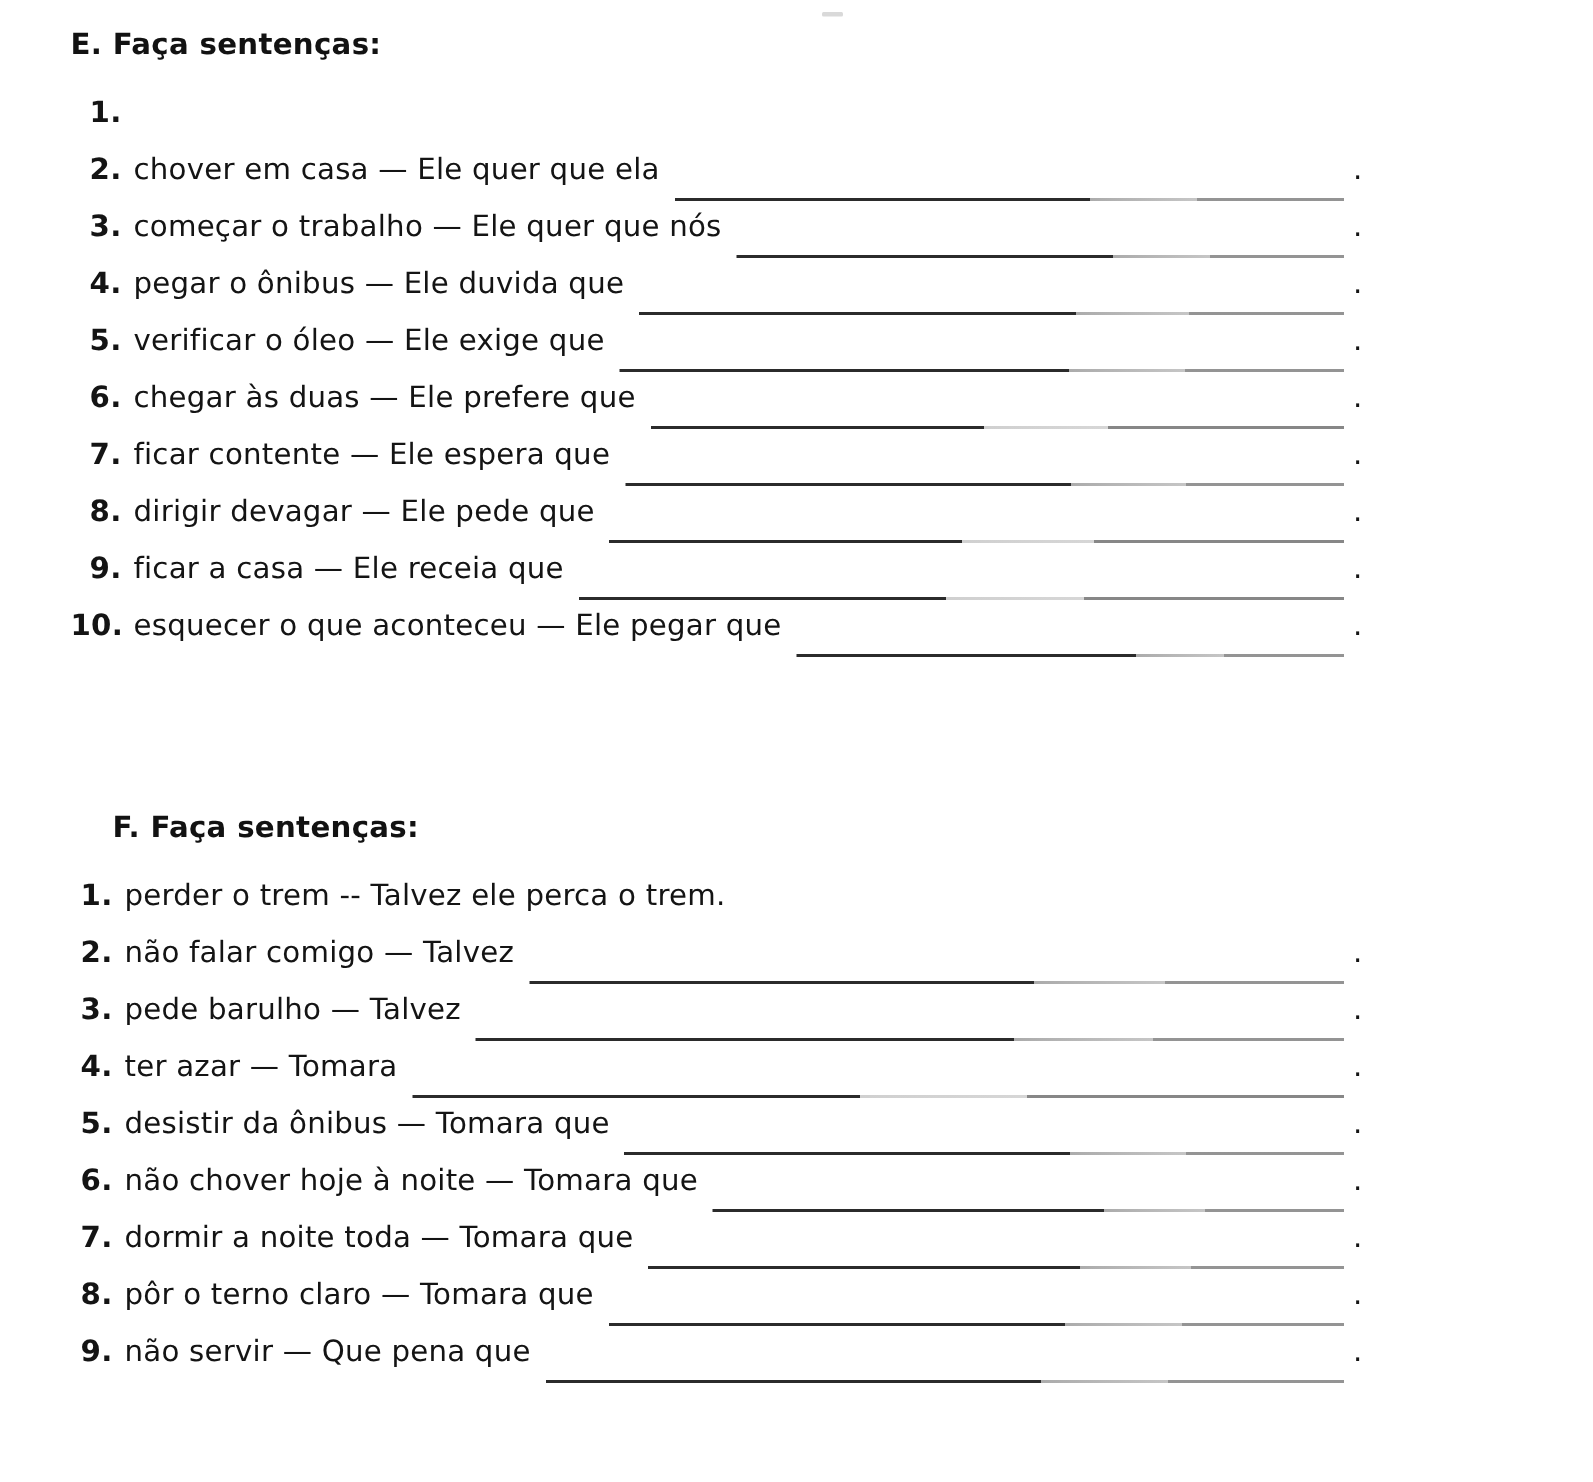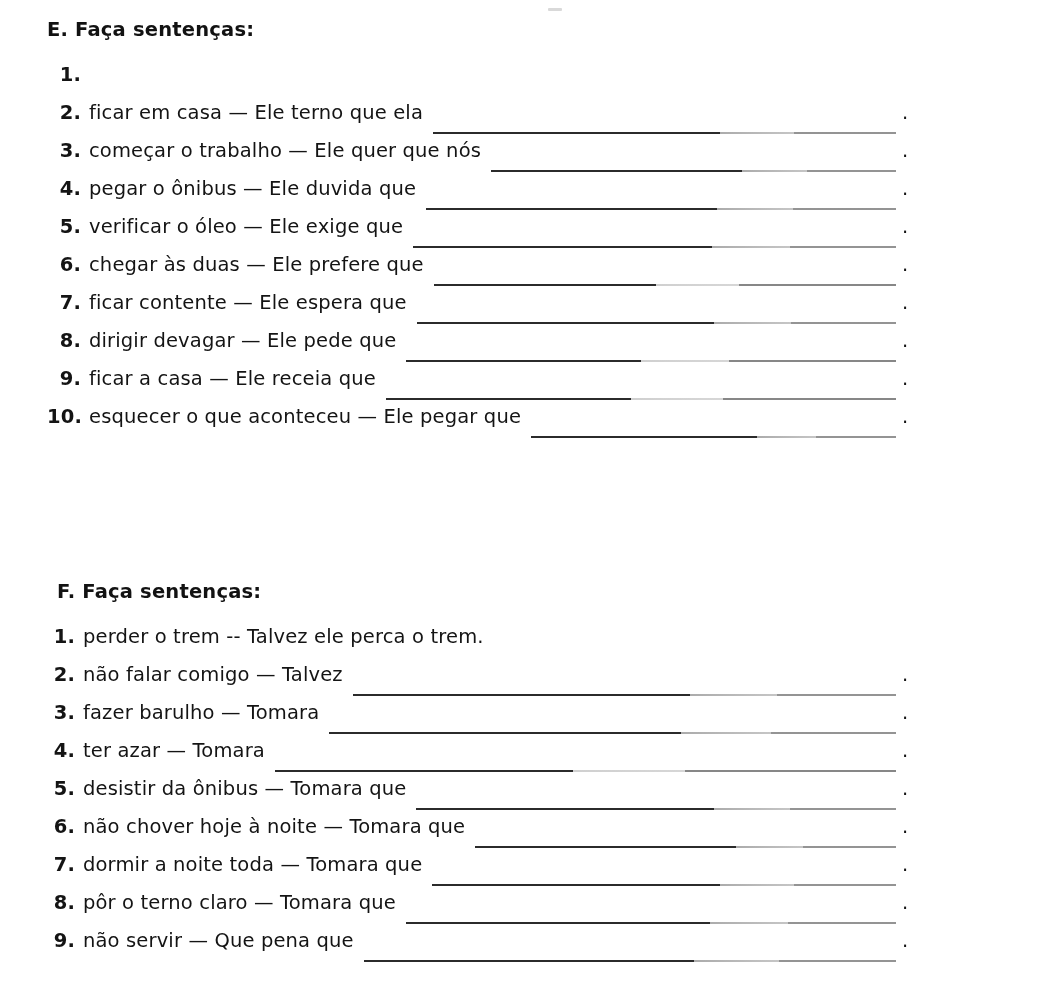--- a/index.html
+++ b/index.html
@@ -96,41 +96,41 @@
   .blank.short-fade::before {
     background-image: linear-gradient(to right,
         #2b2b2b 0, #2b2b2b 48%, rgba(120,120,120,0.35) 48%, rgba(120,120,120,0.3) 66%,
         rgba(55,55,55,0.6) 66%, rgba(55,55,55,0.6) 100%);
   }
   .period {
     flex: 0 0 auto;
     font-size: 19.5px;
     width: 8px;
   }
-  .sec-f-title { padding-left: 57px; margin-top: 40px; }
+  .sec-f-title { padding-left: 75px; }
   .items-f .num { width: 28px; }
 </style>
 </head>
 <body>
 
 <div class="page">
 
   <div class="speck"></div>
 
   <div class="section section-e">
     <div class="section-title">E. Faça sentenças:</div>
     <div class="items">
 
       <div class="item">
         <span class="num">1.</span>
       </div>
 
       <div class="item">
         <span class="num">2.</span>
-        <span class="prompt">ficar em casa — Ele terno que ela</span>
+        <span class="prompt">chover em casa — Ele quer que ela</span>
         <span class="blank"></span>
         <span class="period">.</span>
       </div>
 
       <div class="item">
         <span class="num">3.</span>
         <span class="prompt">começar o trabalho — Ele quer que nós</span>
         <span class="blank"></span>
         <span class="period">.</span>
       </div>
@@ -198,21 +198,21 @@
 
       <div class="item">
         <span class="num">2.</span>
         <span class="prompt">não falar comigo — Talvez</span>
         <span class="blank"></span>
         <span class="period">.</span>
       </div>
 
       <div class="item">
         <span class="num">3.</span>
-        <span class="prompt">fazer barulho — Tomara</span>
+        <span class="prompt">pede barulho — Talvez</span>
         <span class="blank"></span>
         <span class="period">.</span>
       </div>
 
       <div class="item">
         <span class="num">4.</span>
         <span class="prompt">ter azar — Tomara</span>
         <span class="blank short-fade"></span>
         <span class="period">.</span>
       </div>

